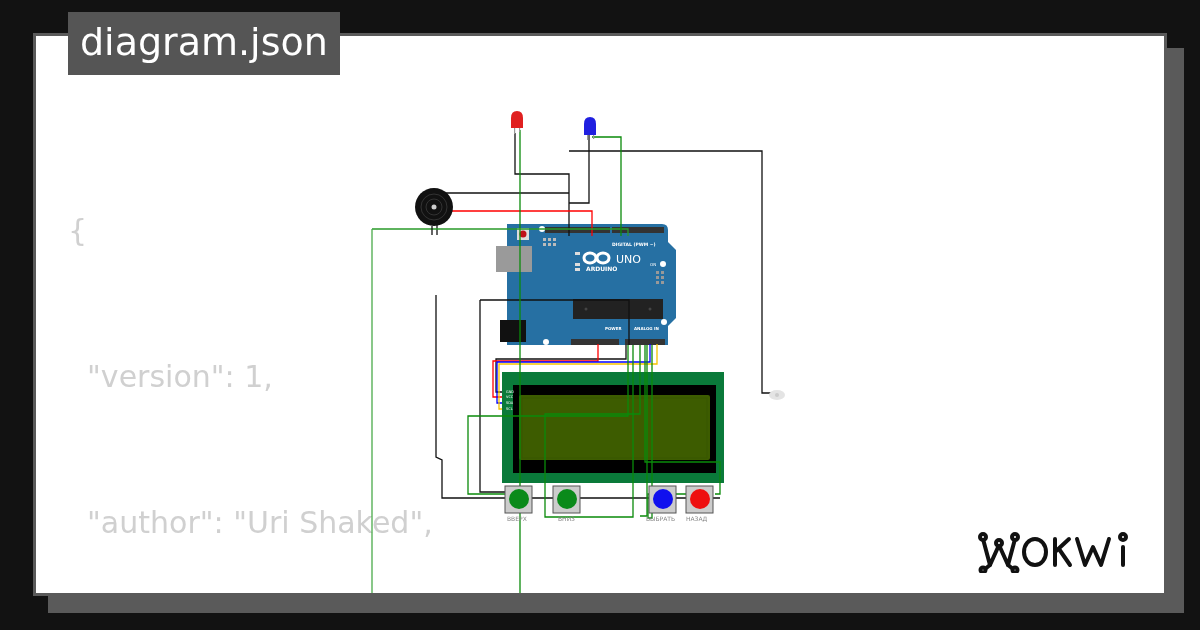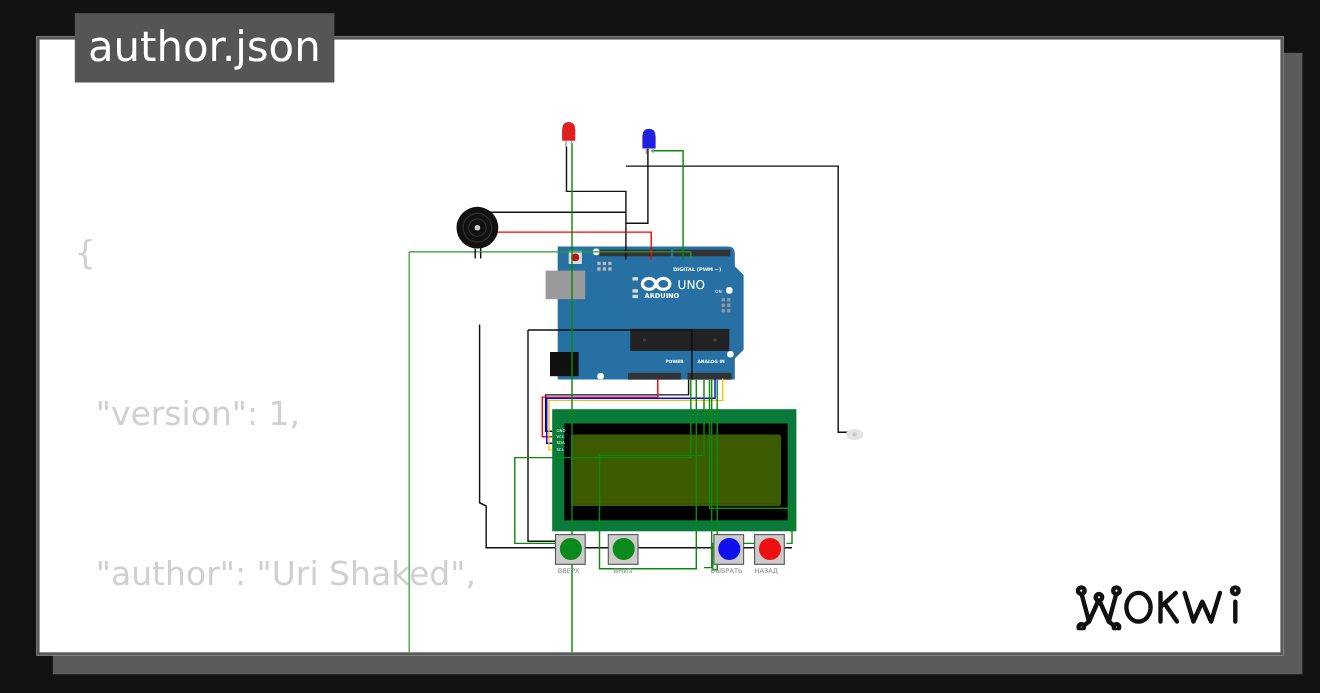--- a/index.html
+++ b/index.html
@@ -26,21 +26,21 @@
     
     
     
     
     
     
     
   </div>
 </div>
 
-<div class="title-tag">author.json</div>
+<div class="title-tag">diagram.json</div>
 
 <svg class="circuit" viewBox="0 0 1200 630" xmlns="http://www.w3.org/2000/svg">
   <defs>
     <clipPath id="cardclip">
         <rect x="36" y="36" width="1128" height="557"></rect>
       </clipPath>
   </defs>
   <g clip-path="url(#cardclip)">
 
   <g>

